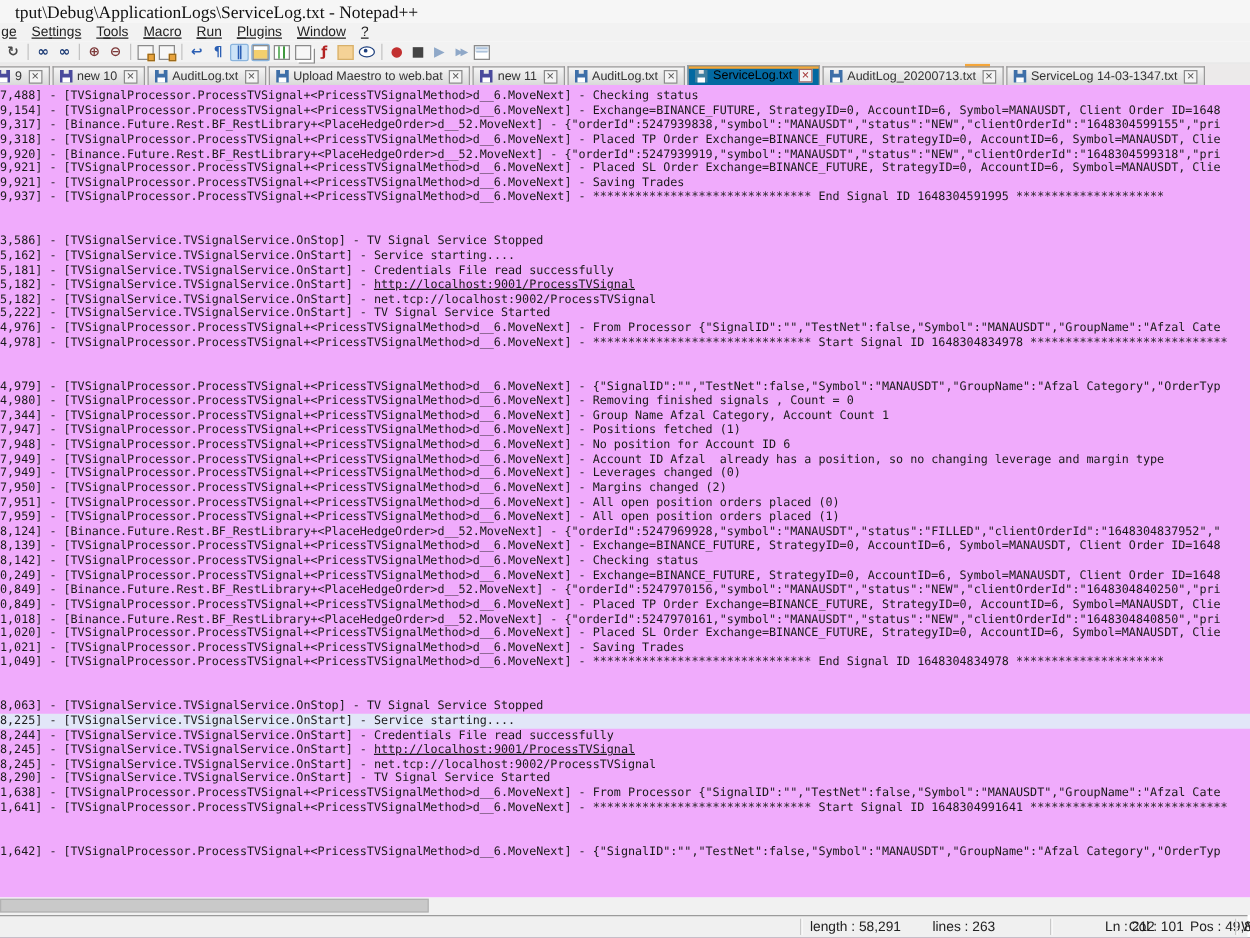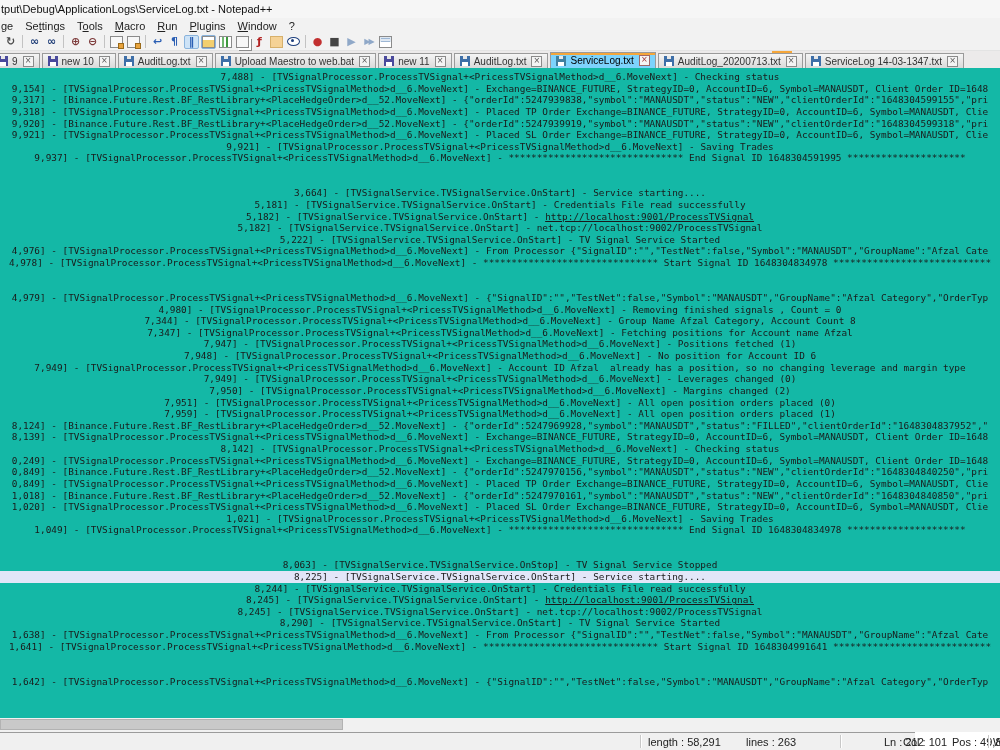--- a/index.html
+++ b/index.html
@@ -1,24 +1,24 @@
 <!DOCTYPE html>
 <html><head>
 <meta charset="utf-8">
 <style>
   html,body{margin:0;padding:0;background:#888;}
   .window{position:relative;width:1000px;height:750px;background:#fff;overflow:hidden;
           font-family:"Liberation Sans",sans-serif;}
   
   .titlebar{position:absolute;left:0;top:0;width:100%;height:18px;background:#f6f6f6;}
-  .title-text{position:absolute;left:1px;top:3px;font-size:11px;color:#111;white-space:pre;}
+  .title-text{position:absolute;left:12px;top:3px;font-size:14px;color:#111;white-space:pre;font-family:Liberation Serif, serif;}
   
   .menubar{position:absolute;left:0;top:18px;width:100%;height:15px;background:#f2f2f2;
            display:flex;align-items:center;font-size:11px;color:#222;}
-  .mi{padding:0 6px;white-space:pre;}
+  .mi{padding:0 6px;white-space:pre;text-decoration:underline;}
   .mi:first-child{padding-left:1px;}
   
   .toolbar{position:absolute;left:0;top:33px;width:100%;height:18px;background:#f2f2f2;
            display:flex;align-items:center;padding-left:2px;box-sizing:border-box;
            border-bottom:1px solid #e3e3e3;}
   .ti{width:15px;height:14px;margin:0 1px;display:flex;align-items:center;justify-content:center;
       font:bold 11px "DejaVu Sans",sans-serif;position:relative;box-sizing:border-box;}
   .ti.pressed{background:#cde3f7;border:1px solid #8ab4dd;border-radius:2px;}
   .tsep{width:1px;height:13px;background:#c3c3c3;margin:0 3px;}
   .box-icon{width:11px;height:10px;border:1px solid #8b8b8b;background:#f7f7f7;position:relative;}
@@ -33,44 +33,44 @@
   .grid-icon{width:11px;height:10px;border:1px solid #8b8b8b;
       background:linear-gradient(#dfe8f2 50%,#fff 50%);}
   .grid-icon::after{content:"";position:absolute;left:3px;top:3px;right:3px;height:1px;background:#9db7d5;box-shadow:0 3px 0 #9db7d5;}
   .dbl-play{display:flex;color:#8fa8c8;font-size:8px;letter-spacing:-2px;font-weight:bold;}
   
   .tabbar{position:absolute;left:0;top:51px;width:100%;height:17px;background:#eceaea;
           display:flex;align-items:flex-end;overflow:hidden;}
   .tab{display:inline-flex;align-items:center;height:14px;padding:0 5px;margin-right:2px;
        background:linear-gradient(#f5f5f5,#d9d9d9);border:1px solid #9a9a9a;border-bottom:none;
        font-size:10px;color:#333;white-space:nowrap;position:relative;}
-  .tab.active{background:#7dd3fc;height:15px;color:#000;}
+  .tab.active{background:#0369a1;height:15px;color:#000;}
   .tab.active::before{content:"";position:absolute;left:0;top:0;right:0;height:2px;background:#f5a63a;}
   .floppy{width:10px;height:10px;margin-right:4px;position:relative;flex:0 0 auto;}
   .floppy::before{content:"";position:absolute;left:3px;top:0;width:4px;height:3px;background:#e8e8e8;}
   .floppy::after{content:"";position:absolute;left:2px;bottom:0;width:6px;height:4px;background:#fff;}
   .f-navy{background:#4a4a9c;}
   .f-blue{background:#3e6fa8;}
   .f-teal{background:#3f7fa0;}
   .tab-close{width:9px;height:9px;border:1px solid #8a8a8a;margin-left:5px;font:8px/8px "DejaVu Sans",sans-serif;
        color:#555;text-align:center;background:#f4f4f4;flex:0 0 auto;}
   .tab.active .tab-close{color:#a03333;border-color:#a06666;}
   .orange-artifact{position:absolute;left:772px;top:0;width:20px;height:6px;background:#f5a63a;}
   
-  .editor{position:absolute;left:0;top:68px;width:1000px;height:650px;background:#14b8a6;
-          overflow:hidden;padding-top:3px;box-sizing:border-box;text-align:center;}
+  .editor{position:absolute;left:0;top:68px;width:1000px;height:650px;background:#f0abfc;
+          overflow:hidden;padding-top:3px;box-sizing:border-box;}
   .ln{height:11.63px;line-height:11.63px;white-space:pre;
       font-family:"DejaVu Sans Mono",monospace;font-size:9.4px;color:#1a1a1a;}
   .ln.hl{background:#e2e6f8;}
   .ln .lnk{text-decoration:underline;}
   
   .hscroll{position:absolute;left:0;top:718px;width:1000px;height:14px;background:#f1f1f1;}
   .hthumb{position:absolute;left:0;top:1px;width:343px;height:11px;background:#c9c9c9;border:1px solid #b2b2b2;box-sizing:border-box;}
   
-  .statusbar{position:absolute;left:0;top:732px;width:915px;height:18px;background:#f0f0f0;
+  .statusbar{position:absolute;left:0;top:732px;width:998px;height:18px;background:#f0f0f0;
              border-top:1px solid #9b9b9b;font-size:11px;color:#222;}
   .st{position:absolute;top:3px;white-space:pre;}
   .ssep{position:absolute;top:2px;width:1px;height:13px;background:#c8c8c8;box-shadow:1px 0 0 #fff;}
 </style>
 </head>
 <body>
 
 <div class="window">
 
   <div class="titlebar">
@@ -188,33 +188,33 @@
       <div class="ln"><span>7,488] - [TVSignalProcessor.ProcessTVSignal+&lt;PricessTVSignalMethod&gt;d__6.MoveNext] - </span><span>Checking status</span></div>
       <div class="ln"><span>9,154] - [TVSignalProcessor.ProcessTVSignal+&lt;PricessTVSignalMethod&gt;d__6.MoveNext] - </span><span>Exchange=BINANCE_FUTURE, StrategyID=0, AccountID=6, Symbol=MANAUSDT, Client Order ID=1648</span></div>
       <div class="ln"><span>9,317] - [Binance.Future.Rest.BF_RestLibrary+&lt;PlaceHedgeOrder&gt;d__52.MoveNext] - </span><span>{"orderId":5247939838,"symbol":"MANAUSDT","status":"NEW","clientOrderId":"1648304599155","pri</span></div>
       <div class="ln"><span>9,318] - [TVSignalProcessor.ProcessTVSignal+&lt;PricessTVSignalMethod&gt;d__6.MoveNext] - </span><span>Placed TP Order Exchange=BINANCE_FUTURE, StrategyID=0, AccountID=6, Symbol=MANAUSDT, Clie</span></div>
       <div class="ln"><span>9,920] - [Binance.Future.Rest.BF_RestLibrary+&lt;PlaceHedgeOrder&gt;d__52.MoveNext] - </span><span>{"orderId":5247939919,"symbol":"MANAUSDT","status":"NEW","clientOrderId":"1648304599318","pri</span></div>
       <div class="ln"><span>9,921] - [TVSignalProcessor.ProcessTVSignal+&lt;PricessTVSignalMethod&gt;d__6.MoveNext] - </span><span>Placed SL Order Exchange=BINANCE_FUTURE, StrategyID=0, AccountID=6, Symbol=MANAUSDT, Clie</span></div>
       <div class="ln"><span>9,921] - [TVSignalProcessor.ProcessTVSignal+&lt;PricessTVSignalMethod&gt;d__6.MoveNext] - </span><span>Saving Trades</span></div>
       <div class="ln"><span>9,937] - [TVSignalProcessor.ProcessTVSignal+&lt;PricessTVSignalMethod&gt;d__6.MoveNext] - </span><span>******************************* End Signal ID 1648304591995 *********************</span></div>
       <div class="ln"></div>
       <div class="ln"></div>
-      <div class="ln"><span>3,664] - [TVSignalService.TVSignalService.OnStart] - </span><span>Service starting....</span></div>
+      <div class="ln"><span>3,586] - [TVSignalService.TVSignalService.OnStop] - </span><span>TV Signal Service Stopped</span></div>
+      <div class="ln"><span>5,162] - [TVSignalService.TVSignalService.OnStart] - </span><span>Service starting....</span></div>
       <div class="ln"><span>5,181] - [TVSignalService.TVSignalService.OnStart] - </span><span>Credentials File read successfully</span></div>
       <div class="ln"><span>5,182] - [TVSignalService.TVSignalService.OnStart] - </span><span class="lnk">http://localhost:9001/ProcessTVSignal</span></div>
       <div class="ln"><span>5,182] - [TVSignalService.TVSignalService.OnStart] - </span><span>net.tcp://localhost:9002/ProcessTVSignal</span></div>
       <div class="ln"><span>5,222] - [TVSignalService.TVSignalService.OnStart] - </span><span>TV Signal Service Started</span></div>
       <div class="ln"><span>4,976] - [TVSignalProcessor.ProcessTVSignal+&lt;PricessTVSignalMethod&gt;d__6.MoveNext] - </span><span>From Processor {"SignalID":"","TestNet":false,"Symbol":"MANAUSDT","GroupName":"Afzal Cate</span></div>
       <div class="ln"><span>4,978] - [TVSignalProcessor.ProcessTVSignal+&lt;PricessTVSignalMethod&gt;d__6.MoveNext] - </span><span>******************************* Start Signal ID 1648304834978 ****************************</span></div>
       <div class="ln"></div>
       <div class="ln"></div>
       <div class="ln"><span>4,979] - [TVSignalProcessor.ProcessTVSignal+&lt;PricessTVSignalMethod&gt;d__6.MoveNext] - </span><span>{"SignalID":"","TestNet":false,"Symbol":"MANAUSDT","GroupName":"Afzal Category","OrderTyp</span></div>
       <div class="ln"><span>4,980] - [TVSignalProcessor.ProcessTVSignal+&lt;PricessTVSignalMethod&gt;d__6.MoveNext] - </span><span>Removing finished signals , Count = 0</span></div>
-      <div class="ln"><span>7,344] - [TVSignalProcessor.ProcessTVSignal+&lt;PricessTVSignalMethod&gt;d__6.MoveNext] - </span><span>Group Name Afzal Category, Account Count 8</span></div>
-      <div class="ln"><span>7,347] - [TVSignalProcessor.ProcessTVSignal+&lt;PricessTVSignalMethod&gt;d__6.MoveNext] - </span><span>Fetching positions for Account name Afzal</span></div>
+      <div class="ln"><span>7,344] - [TVSignalProcessor.ProcessTVSignal+&lt;PricessTVSignalMethod&gt;d__6.MoveNext] - </span><span>Group Name Afzal Category, Account Count 1</span></div>
       <div class="ln"><span>7,947] - [TVSignalProcessor.ProcessTVSignal+&lt;PricessTVSignalMethod&gt;d__6.MoveNext] - </span><span>Positions fetched (1)</span></div>
       <div class="ln"><span>7,948] - [TVSignalProcessor.ProcessTVSignal+&lt;PricessTVSignalMethod&gt;d__6.MoveNext] - </span><span>No position for Account ID 6</span></div>
       <div class="ln"><span>7,949] - [TVSignalProcessor.ProcessTVSignal+&lt;PricessTVSignalMethod&gt;d__6.MoveNext] - </span><span>Account ID Afzal  already has a position, so no changing leverage and margin type</span></div>
       <div class="ln"><span>7,949] - [TVSignalProcessor.ProcessTVSignal+&lt;PricessTVSignalMethod&gt;d__6.MoveNext] - </span><span>Leverages changed (0)</span></div>
       <div class="ln"><span>7,950] - [TVSignalProcessor.ProcessTVSignal+&lt;PricessTVSignalMethod&gt;d__6.MoveNext] - </span><span>Margins changed (2)</span></div>
       <div class="ln"><span>7,951] - [TVSignalProcessor.ProcessTVSignal+&lt;PricessTVSignalMethod&gt;d__6.MoveNext] - </span><span>All open position orders placed (0)</span></div>
       <div class="ln"><span>7,959] - [TVSignalProcessor.ProcessTVSignal+&lt;PricessTVSignalMethod&gt;d__6.MoveNext] - </span><span>All open position orders placed (1)</span></div>
       <div class="ln"><span>8,124] - [Binance.Future.Rest.BF_RestLibrary+&lt;PlaceHedgeOrder&gt;d__52.MoveNext] - </span><span>{"orderId":5247969928,"symbol":"MANAUSDT","status":"FILLED","clientOrderId":"1648304837952","</span></div>
       <div class="ln"><span>8,139] - [TVSignalProcessor.ProcessTVSignal+&lt;PricessTVSignalMethod&gt;d__6.MoveNext] - </span><span>Exchange=BINANCE_FUTURE, StrategyID=0, AccountID=6, Symbol=MANAUSDT, Client Order ID=1648</span></div>
       <div class="ln"><span>8,142] - [TVSignalProcessor.ProcessTVSignal+&lt;PricessTVSignalMethod&gt;d__6.MoveNext] - </span><span>Checking status</span></div>

